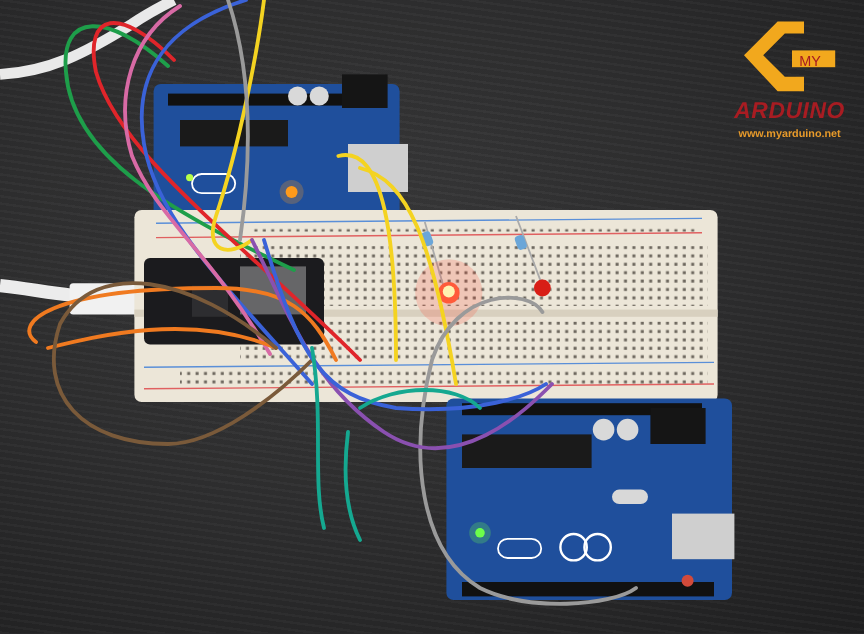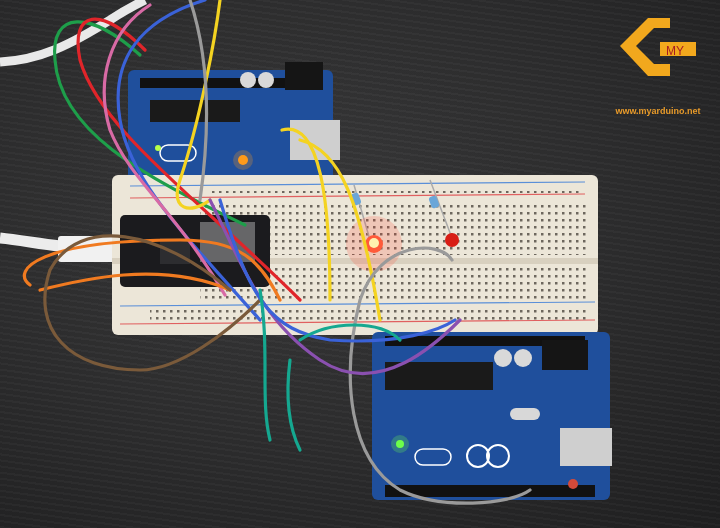--- a/index.html
+++ b/index.html
@@ -119,15 +119,16 @@
       <path d="M290 360 C285 400 290 430 300 450" stroke="#15a890"></path>
     </g>
   </svg>
 
   <div class="logo">
     <svg width="100" height="70" viewBox="0 0 100 70">
       <path d="M40 4 L12 32 L40 62 L62 62 L62 50 L46 50 L28 32 L46 14 L62 14 L62 4 Z" fill="#f2a81d"></path>
       <rect x="52" y="28" width="36" height="14" fill="#f2a81d"></rect>
     </svg>
     <span class="logo-my">MY</span>
+    <span class="logo-text">ARDUINO</span>
     <span class="logo-url">www.myarduino.net</span>
   </div>
 </div>
 
 </body></html>

